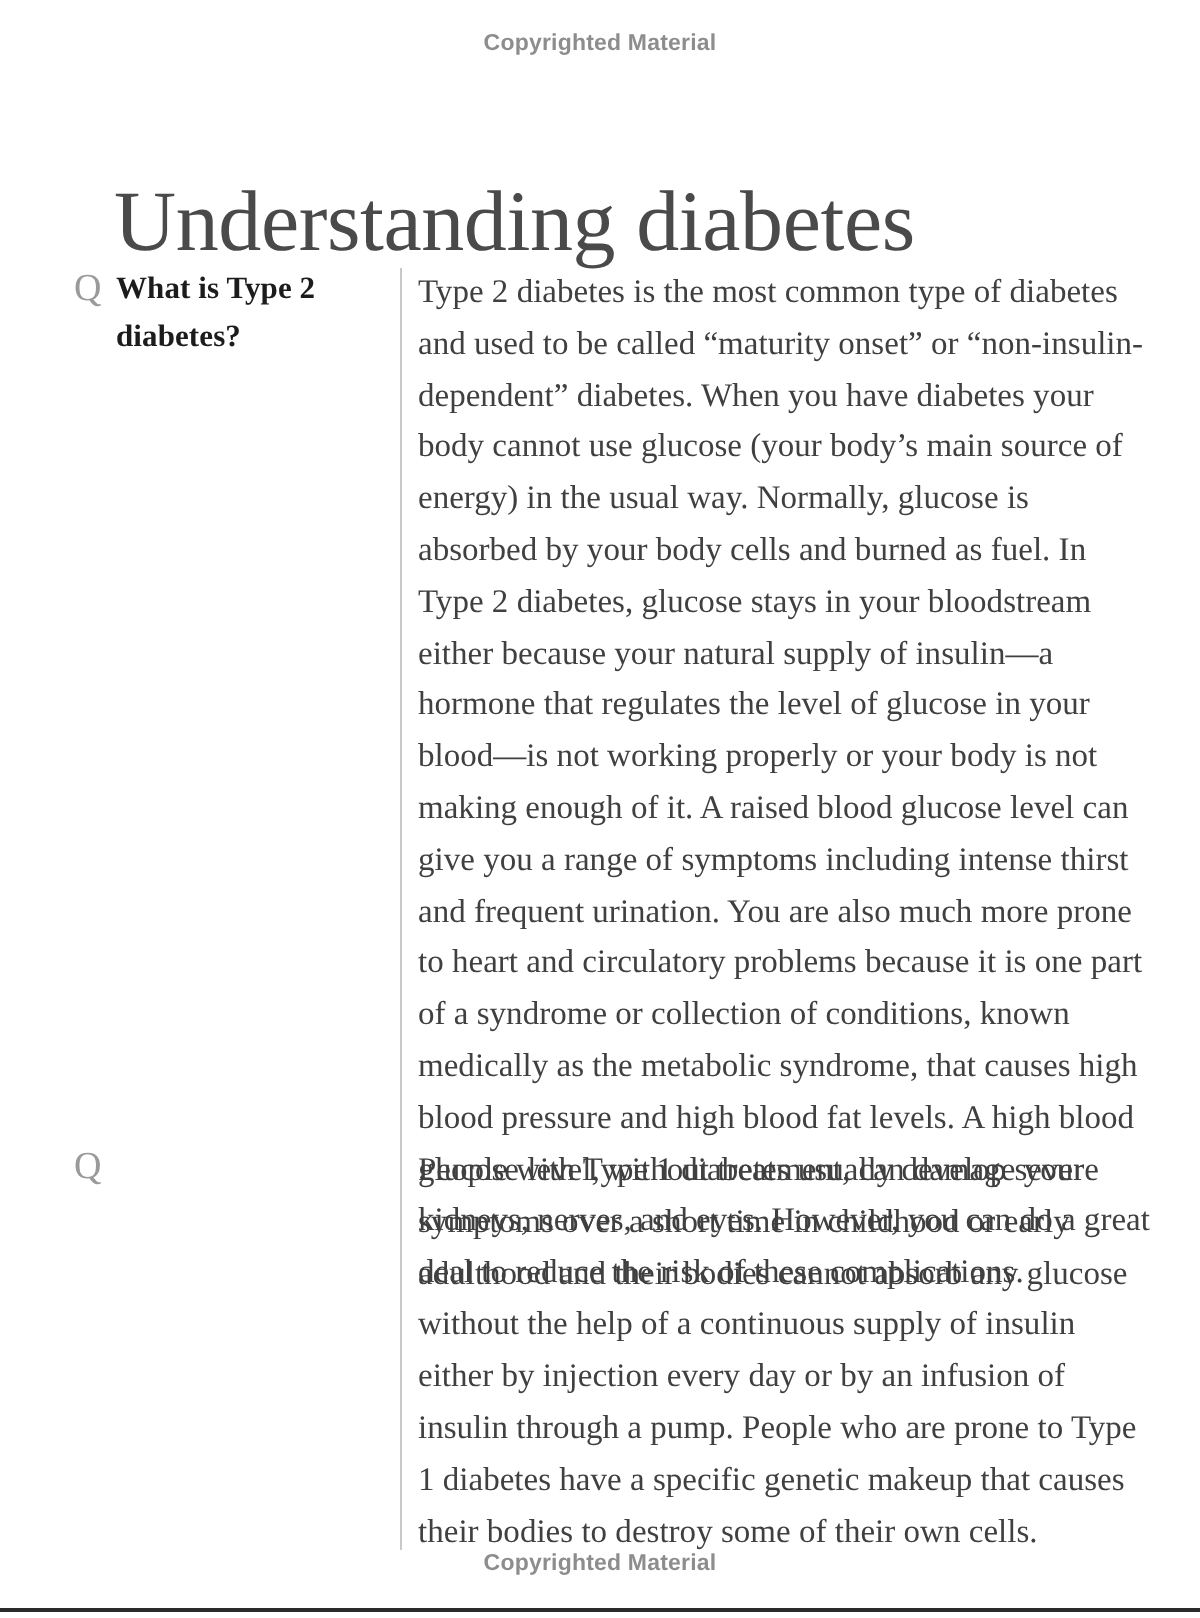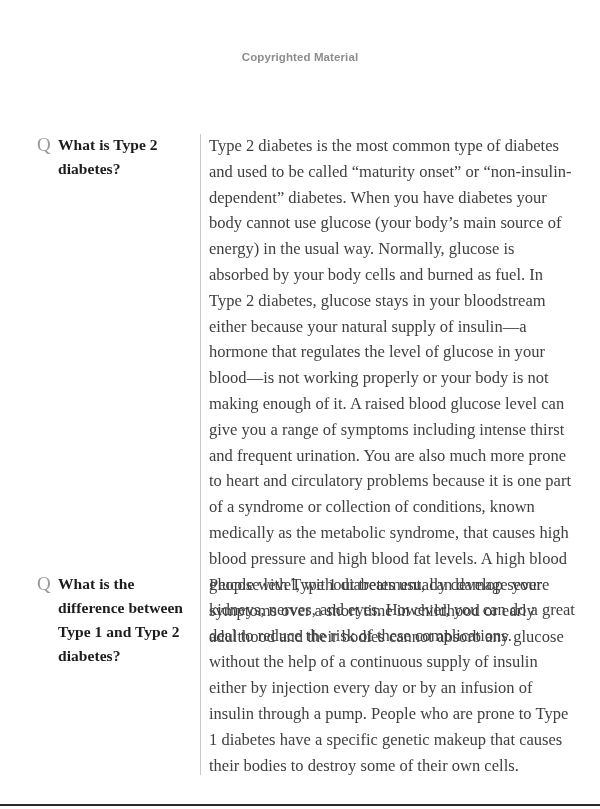--- a/index.html
+++ b/index.html
@@ -21,21 +21,20 @@
     position: absolute;
     left: 0;
     width: 600px;
     text-align: center;
     font-family: "Liberation Sans", "DejaVu Sans", sans-serif;
     font-size: 11.5px;
     font-weight: 700;
     letter-spacing: 0.1px;
     color: #8d8d8d;
     white-space: nowrap;
-    margin-top: 35px;
   }
   .watermark-top { top: 16px; }
   .watermark-bottom { top: 776px; }
 
   
   .runhead {
     position: absolute;
     left: 58px;
     top: 22px;
     white-space: nowrap;
@@ -139,37 +138,37 @@
   }
 </style>
 </head>
 <body>
 
 <div class="page">
 
   <div class="watermark watermark-top">Copyrighted Material</div>
 
 
+  <h1 class="chapter-title">Understanding diabetes</h1>
 
   <div class="divider"></div>
 
   <div class="qa-list">
 
     <div class="qa-block" style="top:133px;">
       <div class="question">
         <span class="q-mark">Q</span>
         <div class="q-text">What is Type 2 diabetes?</div>
       </div>
       <div class="answer">Type 2 diabetes is the most common type of diabetes and used to be called “maturity onset” or “non-insulin-dependent” diabetes. When you have diabetes your body cannot use glucose (your body’s main source of energy) in the usual way. Normally, glucose is absorbed by your body cells and burned as fuel. In Type 2 diabetes, glucose stays in your bloodstream either because your natural supply of insulin—a hormone that regulates the level of glucose in your blood—is not working properly or your body is not making enough of it. A raised blood glucose level can give you a range of symptoms including intense thirst and frequent urination. You are also much more prone to heart and circulatory problems because it is one part of a syndrome or collection of conditions, known medically as the metabolic syndrome, that causes high blood pressure and high blood fat levels. A high blood glucose level, without treatment, can damage your kidneys, nerves, and eyes. However, you can do a great deal to reduce the risk of these complications.</div>
     </div>
 
     <div class="qa-block" style="top:572px;">
       <div class="question">
         <span class="q-mark">Q</span>
-        <div class="q-text">What is the difference between Type 1 and Type 2 diabetes?</div>
       </div>
       <div class="answer">People with Type 1 diabetes usually develop severe symptoms over a short time in childhood or early adulthood and their bodies cannot absorb any glucose without the help of a continuous supply of insulin either by injection every day or by an infusion of insulin through a pump. People who are prone to Type 1 diabetes have a specific genetic makeup that causes their bodies to destroy some of their own cells.</div>
     </div>
 
   </div>
 
   <div class="watermark watermark-bottom">Copyrighted Material</div>
 
   <div class="bottom-rule"></div>
 

